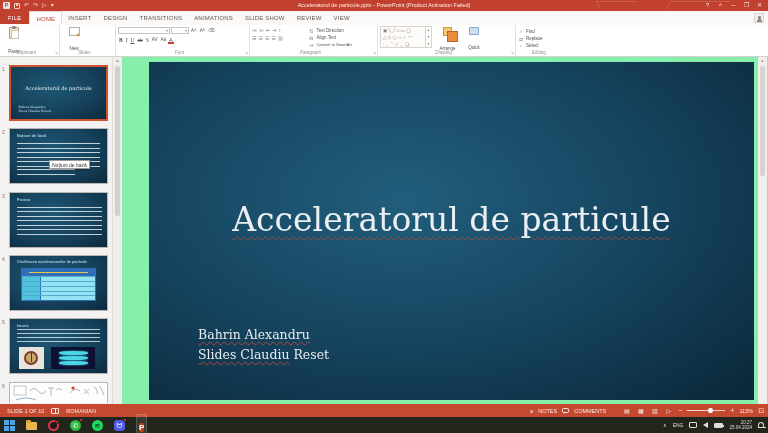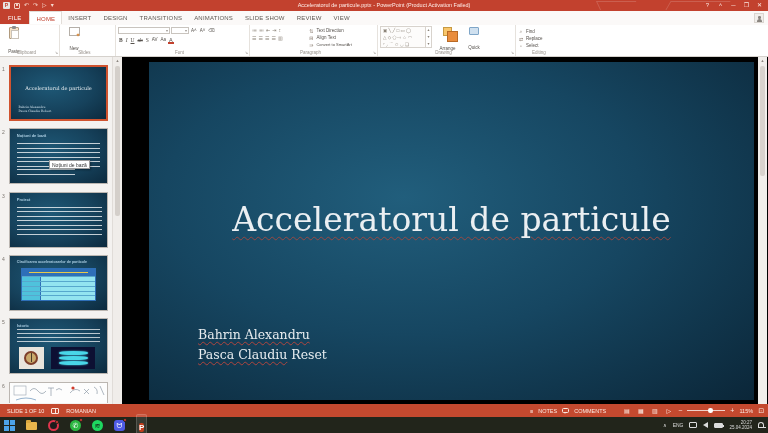--- a/index.html
+++ b/index.html
@@ -53,21 +53,21 @@
   .fontcolor::after { content:""; position:absolute; left:0; right:0; bottom:-1px; height:1.5px; background:#C2412E; }
   .parrow { display:flex; align-items:center; gap:2px; height:8px; }
   .picon { font-size:5px; color:#8B8378; }
   .shapebox { display:inline-block; vertical-align:top; width:46px; height:22px; border:1px solid #D8D3CD; background:#FDFCFB; font-size:4.5px; color:#8B8378; line-height:7px; padding-left:2px; overflow:hidden; white-space:nowrap; }
   .shapescroll { display:inline-block; vertical-align:top; width:6px; height:22px; border:1px solid #D8D3CD; border-left:none; font-size:3.5px; color:#8B8378; text-align:center; line-height:7px; }
   .arr-ic { width:9px; height:9px; background:#F9C66B; border:1px solid #C79A43; margin:1px auto 0; position:relative; }
   .arr-ic::after { content:""; position:absolute; left:3px; top:3px; width:9px; height:9px; background:#E98D3D; border:1px solid #B96A25; }
   .qs-ic { width:10px; height:8px; background:#CFE0EF; border:1px solid #7FA6C8; border-radius:1px; margin:2px auto 0; }
 
   
-  .workspace { position:absolute; left:0; top:57px; width:768px; height:347px; background:#000000; }
+  .workspace { position:absolute; left:0; top:57px; width:768px; height:347px; background:#86efac; }
   .thumbs { position:absolute; left:0; top:0; width:113px; height:347px; background:#F4F2F0; border-right:1px solid #E0DCD8; }
   .thumb-num { position:absolute; left:2px; font-size:5px; color:#7A746E; }
   .thumb { position:absolute; left:9px; width:99px; height:56px; background:radial-gradient(ellipse at 42% 38%, #1E5876 0%, #16425C 55%, #0C2A3E 100%); border:1px solid #BBB6B1; }
   .thumb.selected { border:2px solid #D0532F; }
   .thumb.white { background:#FDFDFD; }
   .mini-title-center { position:absolute; left:0; right:0; top:34%; text-align:center; font-family:"DejaVu Serif", serif; font-size:5px; color:#EAEFF2; }
   .mini-names { position:absolute; left:8%; bottom:12%; font-family:"DejaVu Serif", serif; font-size:3px; line-height:4px; color:#CFE0EA; }
   .mini-head { position:absolute; left:7%; top:7%; font-size:4px; font-weight:bold; color:#A9CCE0; }
   .stripes { position:absolute; left:7%; background:repeating-linear-gradient(to bottom, rgba(255,255,255,.75) 0 1px, transparent 1px 4.5px); }
   .tooltip { position:absolute; background:#FFFFFF; border:1px solid #9B9B9B; box-shadow:1px 1px 2px rgba(0,0,0,.35); font-size:5px; color:#333; padding:0.5px 2px; white-space:nowrap; z-index:5; }
@@ -422,21 +422,21 @@
 
     <div class="thumb-sb">
       <span class="sb-arrow">▲</span>
       <span class="sb-thumb"></span>
     </div>
 
     <div class="slide">
       <div class="slide-title">Acceleratorul de particule</div>
       <div class="authors">
         <span class="wavy">Bahrin Alexandru</span><br>
-        <span class="wavy">Pasca Claudiu</span><span> Reset</span>
+        <span class="wavy">Slides Claudiu</span><span> Reset</span>
       </div>
     </div>
 
     <div class="canvas-sb">
       <span class="sb-arrow">▲</span>
       <span class="sb-thumb"></span>
     </div>
   </div>
 
   <div class="statusbar">

